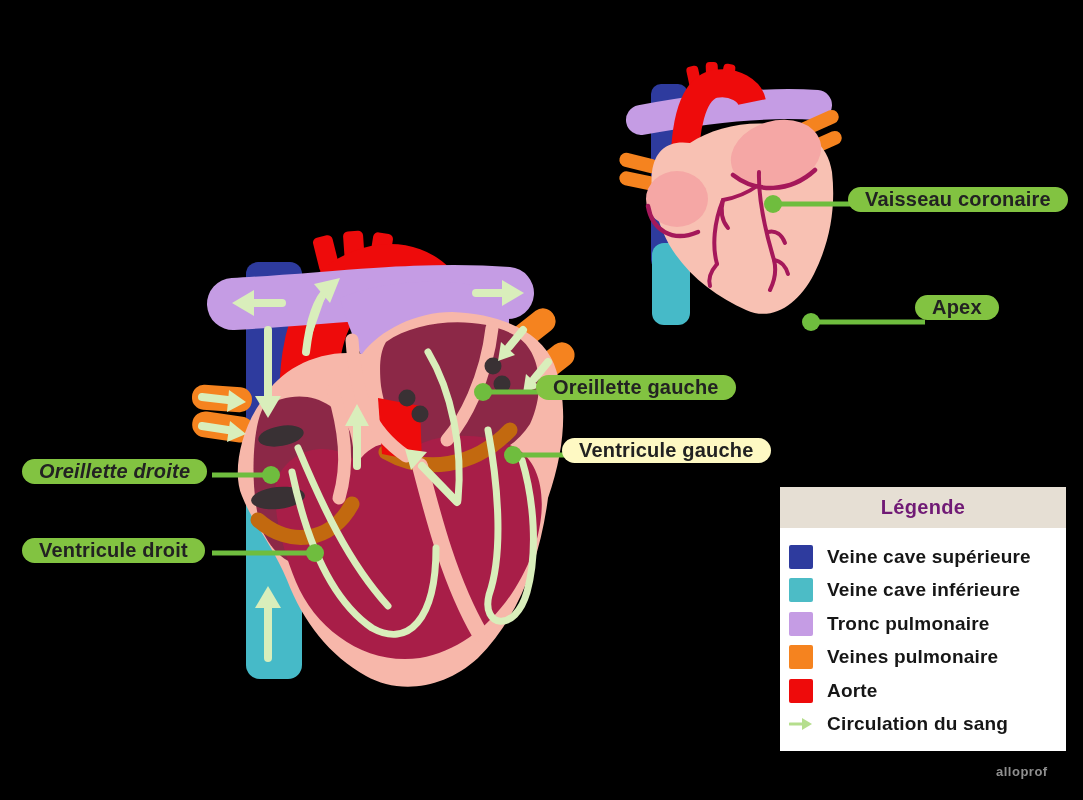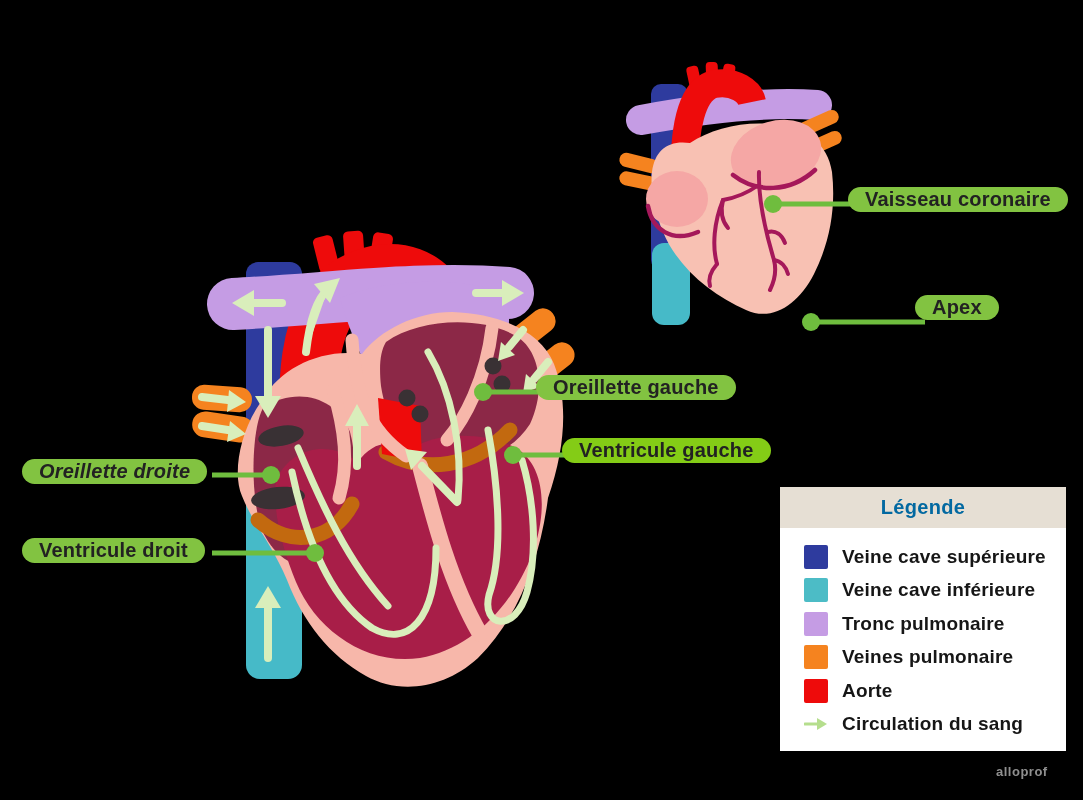--- a/index.html
+++ b/index.html
@@ -13,23 +13,23 @@
     display:flex;align-items:center;padding:0 17px;
     font-size:20px;font-weight:700;color:#222;white-space:nowrap;
     letter-spacing:.2px;
   }
   .legend{
     position:absolute;left:780px;top:487px;width:286px;height:264px;
     background:#fff;display:flex;flex-direction:column;
   }
   .legend-header{
     height:41px;background:#e6dfd4;display:flex;align-items:center;justify-content:center;
-    font-size:20px;font-weight:700;color:#0369a1;letter-spacing:.3px;
-  }
-  .legend-body{flex:1;padding:12px 0 0 24px;}
+    font-size:20px;font-weight:700;color:#701a75;letter-spacing:.3px;
+  }
+  .legend-body{flex:1;padding:12px 0 0 9px;}
   .legend-row{height:33.5px;display:flex;align-items:center;}
   .legend-swatch{width:24px;height:24px;border-radius:2px;margin-right:14px;flex:none;}
   .legend-arrow{width:24px;height:16px;margin-right:14px;flex:none;}
   .legend-label{font-size:19px;font-weight:600;color:#161616;letter-spacing:.2px;}
   .watermark{
     position:absolute;left:996px;top:764px;font-size:13px;font-weight:600;
     color:#8f8f8f;letter-spacing:.5px;
   }
 </style>
 </head>
@@ -176,21 +176,21 @@
       <line x1="773" y1="204" x2="858" y2="204"></line>
         <circle cx="773" cy="204" r="9" fill="#6fbd3e" stroke="none"></circle>
       <line x1="811" y1="322" x2="925" y2="322"></line>
         <circle cx="811" cy="322" r="9" fill="#6fbd3e" stroke="none"></circle>
     </g>
   </svg>
 
   <div class="pill" style="left: 22px; top: 459px; background-color: rgb(130, 195, 65); font-style: italic;">Oreillette droite</div>
   <div class="pill" style="left: 22px; top: 538px; background-color: rgb(130, 195, 65);">Ventricule droit</div>
   <div class="pill" style="left: 536px; top: 375px; background-color: rgb(130, 195, 65);">Oreillette gauche</div>
-  <div class="pill" style="left: 562px; top: 438px; background-color: #84cc16;">Ventricule gauche</div>
+  <div class="pill" style="left: 562px; top: 438px; background-color: #fef9c3;">Ventricule gauche</div>
   <div class="pill" style="left: 848px; top: 187px; background-color: rgb(130, 195, 65);">Vaisseau coronaire</div>
   <div class="pill" style="left: 915px; top: 295px; background-color: rgb(130, 195, 65); text-align: center;">Apex</div>
 
   <div class="legend">
     <div class="legend-header">Légende</div>
     <div class="legend-body">
       <div class="legend-row">
         <div class="legend-swatch" style="background-color: rgb(46, 59, 158);"></div>
         <div class="legend-label">Veine cave supérieure</div>
       </div>

